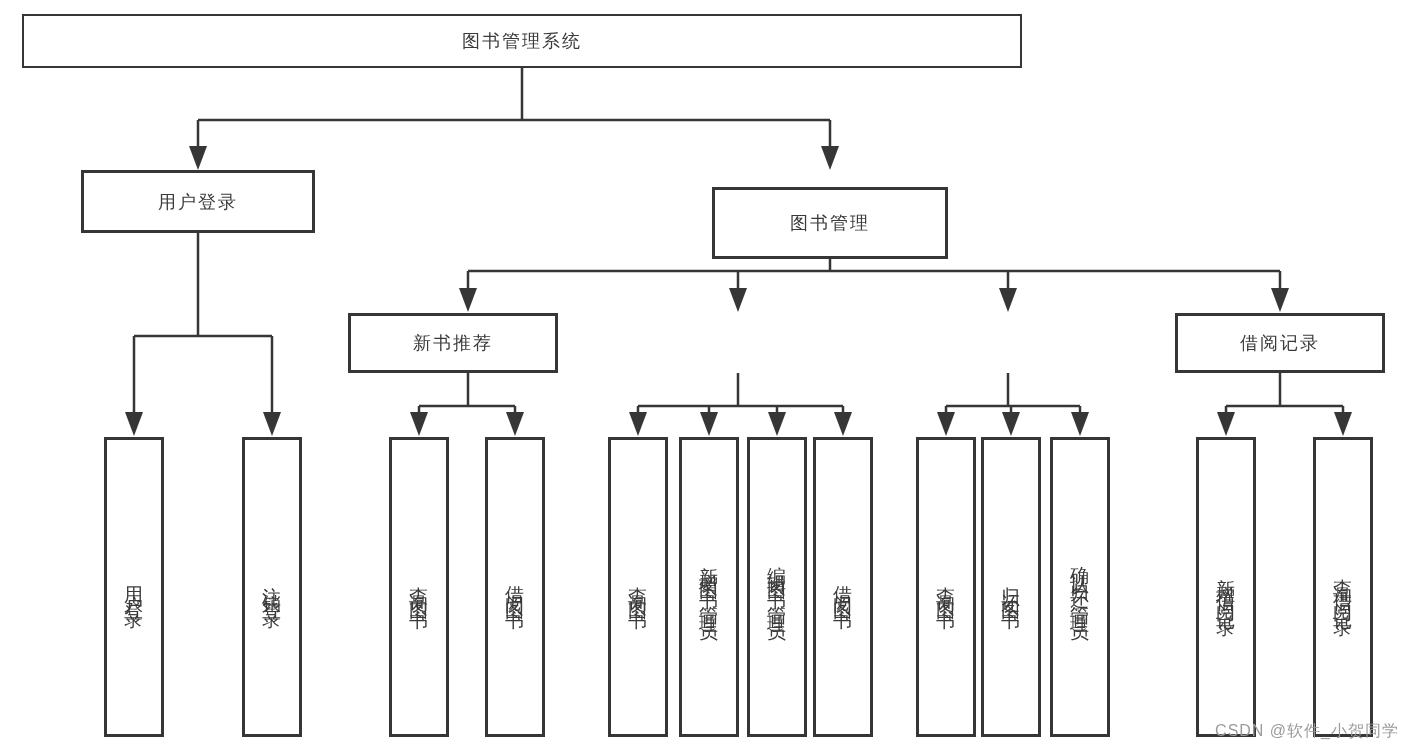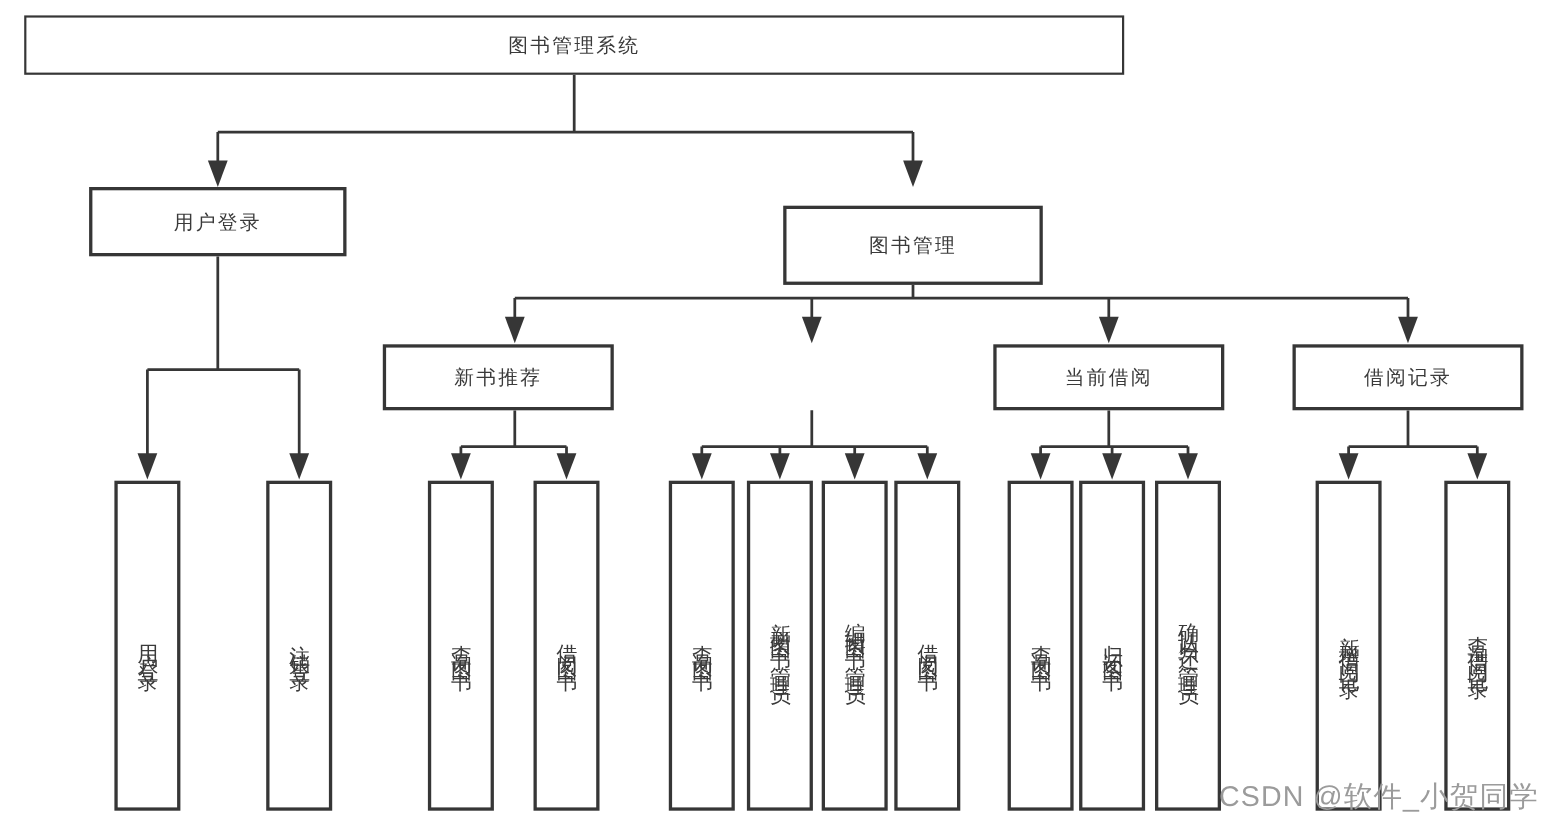--- a/index.html
+++ b/index.html
@@ -57,21 +57,21 @@
     writing-mode: vertical-rl;
     font-size: 19px;
     letter-spacing: 8px;
     line-height: 1;
     color: #3a3a3a;
   }
   .watermark {
     position: absolute;
     right: 6px;
     bottom: 5px;
-    font-size: 26px;
+    font-size: 16px;
     letter-spacing: 1px;
     color: #9b9b9b;
     white-space: nowrap;
   }
 </style>
 </head>
 <body>
 
 <div id="canvas">
 
@@ -125,23 +125,20 @@
   <div class="hbox" style="left:81px; top:170px; width:234px; height:63px;">
     <span>用户登录</span>
   </div>
   <div class="hbox" style="left:712px; top:170px; width:236px; height:72px;margin-top:17px;">
     <span>图书管理</span>
   </div>
 
   <div class="hbox" style="left:348px; top:313px; width:210px; height:60px;">
     <span>新书推荐</span>
   </div>
-  <div class="hbox" style="left:903px; top:313px; width:210px; height:60px;">
-    <span>当前借阅</span>
-  </div>
   <div class="hbox" style="left:1175px; top:313px; width:210px; height:60px;">
     <span>借阅记录</span>
   </div>
 
   <div class="vbox" style="left:104px;">
     <span>用户登录</span>
   </div>
   <div class="vbox" style="left:242px;">
     <span>注销登录</span>
   </div>

